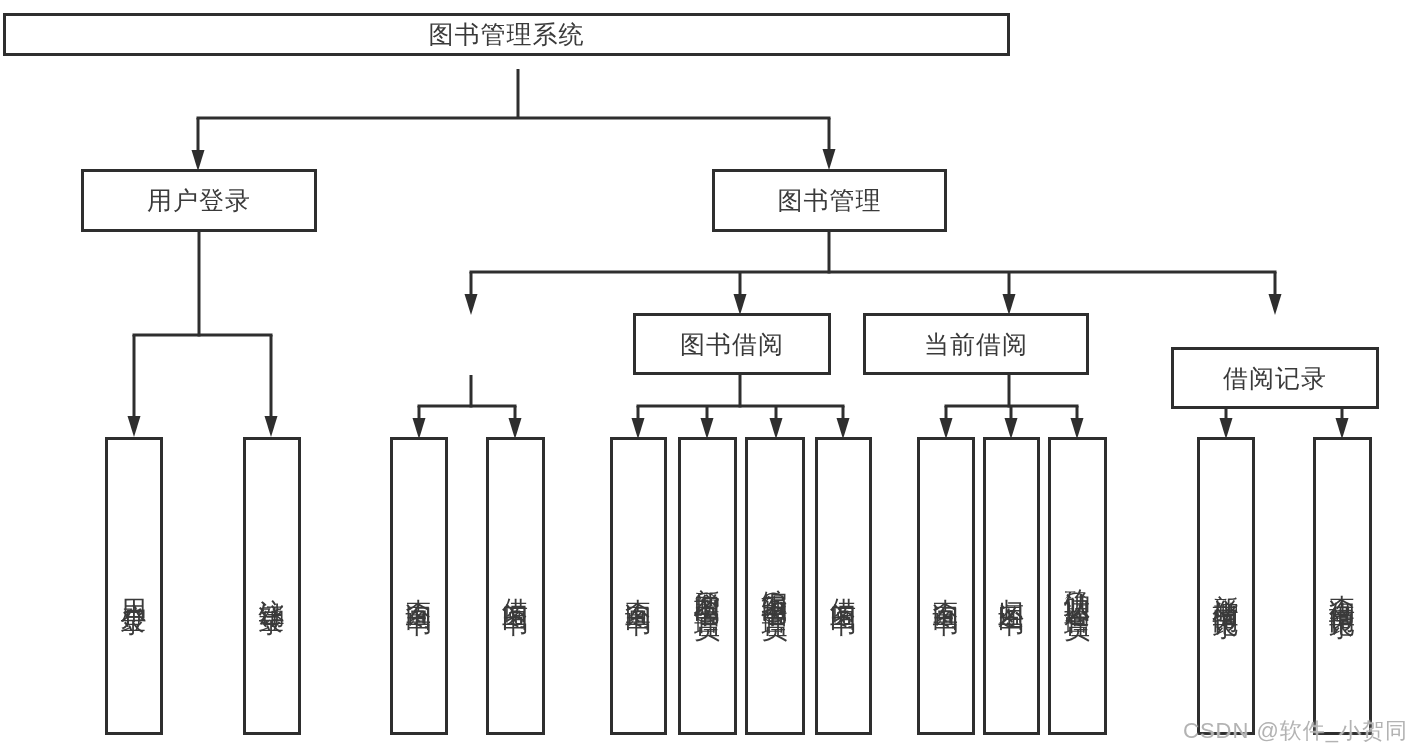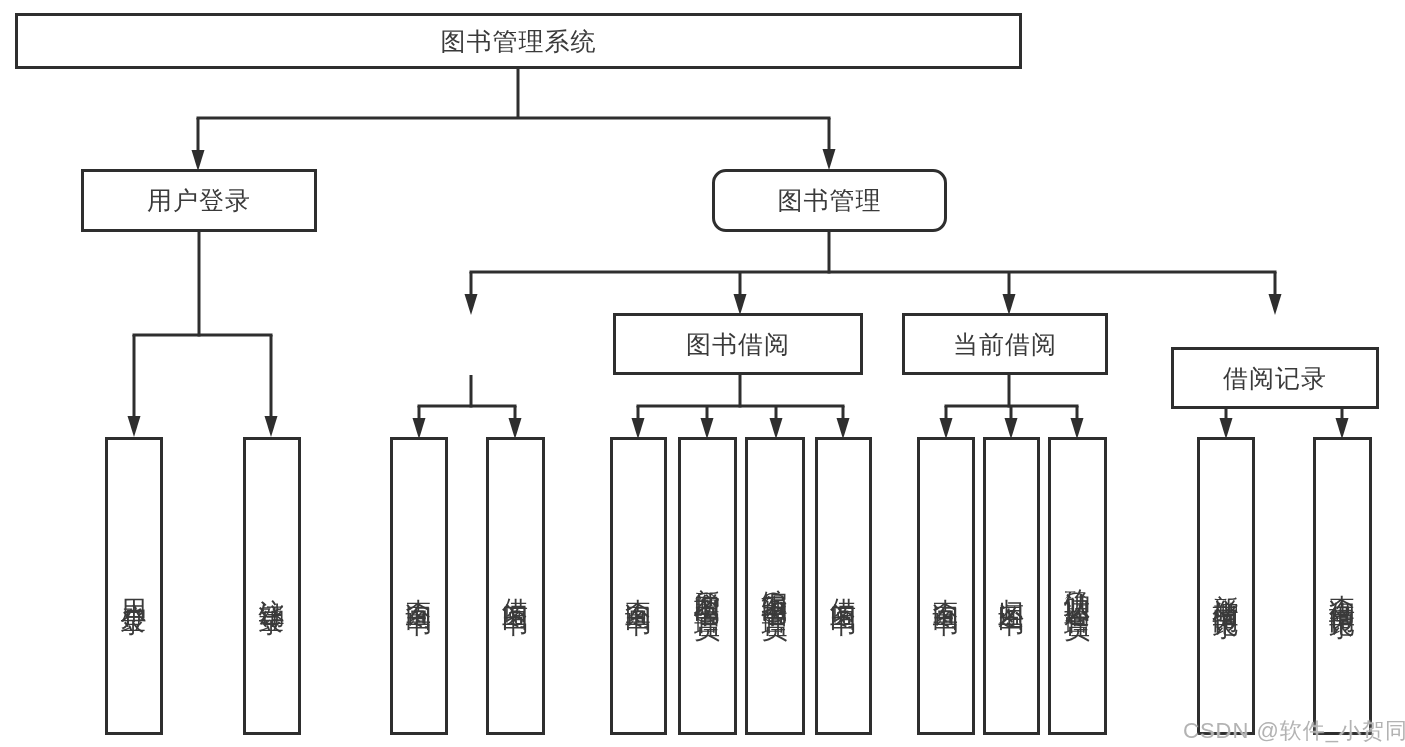--- a/index.html
+++ b/index.html
@@ -37,27 +37,27 @@
     letter-spacing: 1px;
     white-space: nowrap;
   }
   .v-box {
     writing-mode: vertical-rl;
     text-orientation: mixed;
     font-size: 26px;
     letter-spacing: 4px;
     line-height: 1;
   }
-  .root-box    { left: 15px;   top: 13px;  width: 1007px; height: 56px; }
+  .root-box    { left: 3px;   top: 13px;  width: 1007px; height: 43px; }
   .lvl2-left   { left: 81px;   top: 169px; width: 236px;  height: 63px; }
-  .lvl2-right  { left: 712px;  top: 169px; width: 235px;  height: 63px; border-radius: 14px; }
+  .lvl2-right  { left: 712px;  top: 169px; width: 235px;  height: 63px; }
   .grp         { top: 313px; height: 62px; }
   .grp0 { left: 364px;  width: 214px; }
-  .grp1 { left: 613px;  width: 250px; }
-  .grp2 { left: 902px;  width: 206px; align-items: center; }
+  .grp1 { left: 633px;  width: 198px; }
+  .grp2 { left: 863px;  width: 226px; align-items: center; }
   .grp3 { left: 1171px; width: 208px; margin-top: 34px; }
   .leaf { top: 437px; height: 298px; }
   .lf-a0 { left: 105px;  width: 58px; }
   .lf-a1 { left: 243px;  width: 58px; }
   .lf-b0 { left: 390px;  width: 58px; }
   .lf-b1 { left: 486px;  width: 59px; }
   .lf-c0 { left: 610px;  width: 57px; }
   .lf-c1 { left: 678px;  width: 59px; }
   .lf-c2 { left: 745px;  width: 60px; }
   .lf-c3 { left: 815px;  width: 57px; }

